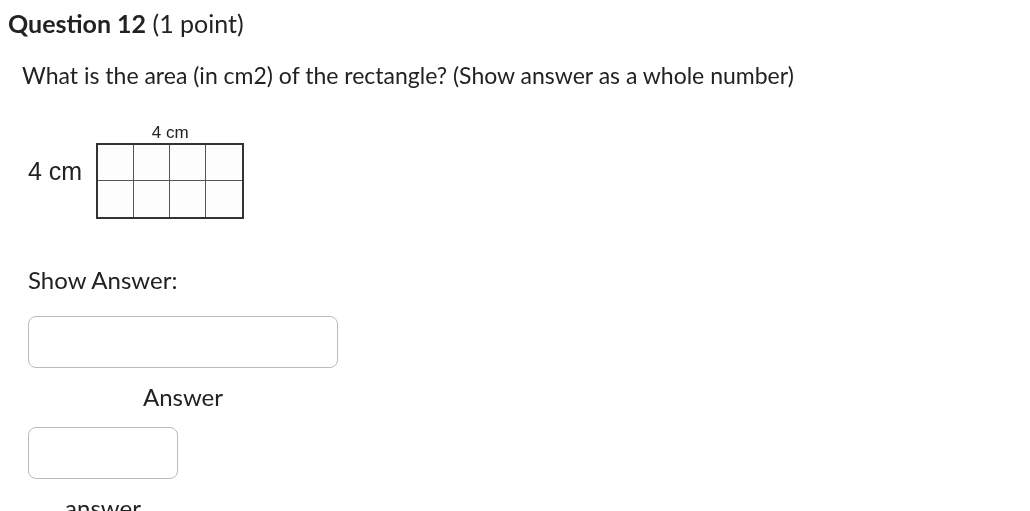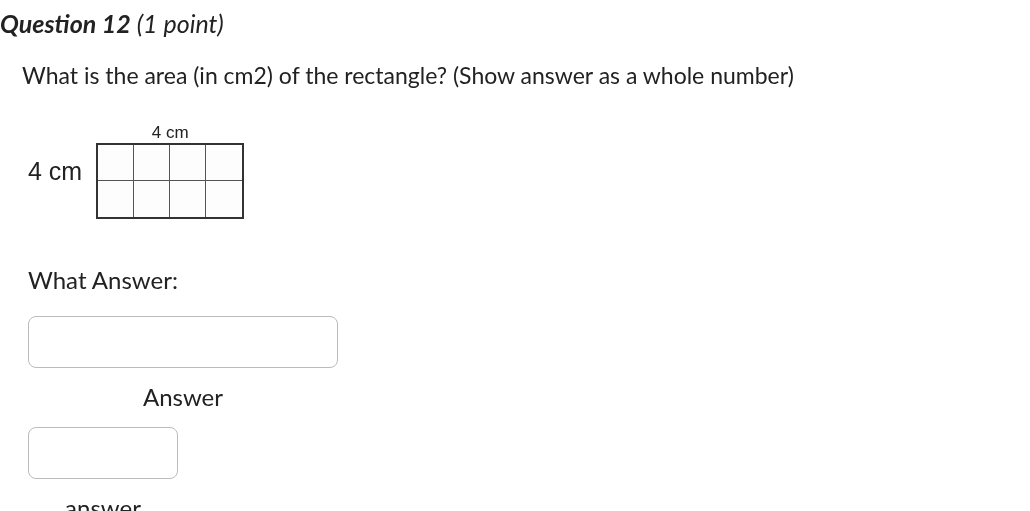--- a/index.html
+++ b/index.html
@@ -6,23 +6,22 @@
     body {
       font-family: "Segoe UI", Lato, Arial, sans-serif;
       color: #222;
       background: #fff;
       width: 1030px;
       height: 511px;
       overflow: hidden;
     }
     .question-header {
       font-size: 25px;
-      padding: 8px 0 4px 0;
+      padding: 8px 0 4px 8px;
       font-weight: 400;
-      font-style: italic;
     }
     .question-header .qnum { font-weight: 700; }
     .question-body {
       padding: 18px 0 0 22px;
     }
     .prompt {
       font-size: 23px;
       line-height: 1.35;
     }
     .figure {
@@ -111,21 +110,21 @@
         <div class="cell"></div>
         <div class="cell"></div>
         <div class="cell"></div>
         <div class="cell"></div>
         <div class="cell"></div>
         <div class="cell"></div>
       </div>
     </div>
   </div>
 
-  <div class="your-answer">What Answer:</div>
+  <div class="your-answer">Show Answer:</div>
 
   <div class="answer-row">
     <div class="field">
       <input type="text" class="answer-input wide" value="" style="">
       <div class="field-label">Answer</div>
     </div>
     <div class="field">
       <input type="text" class="answer-input narrow" value="" style="">
       <div class="field-label">answer</div>
     </div>

